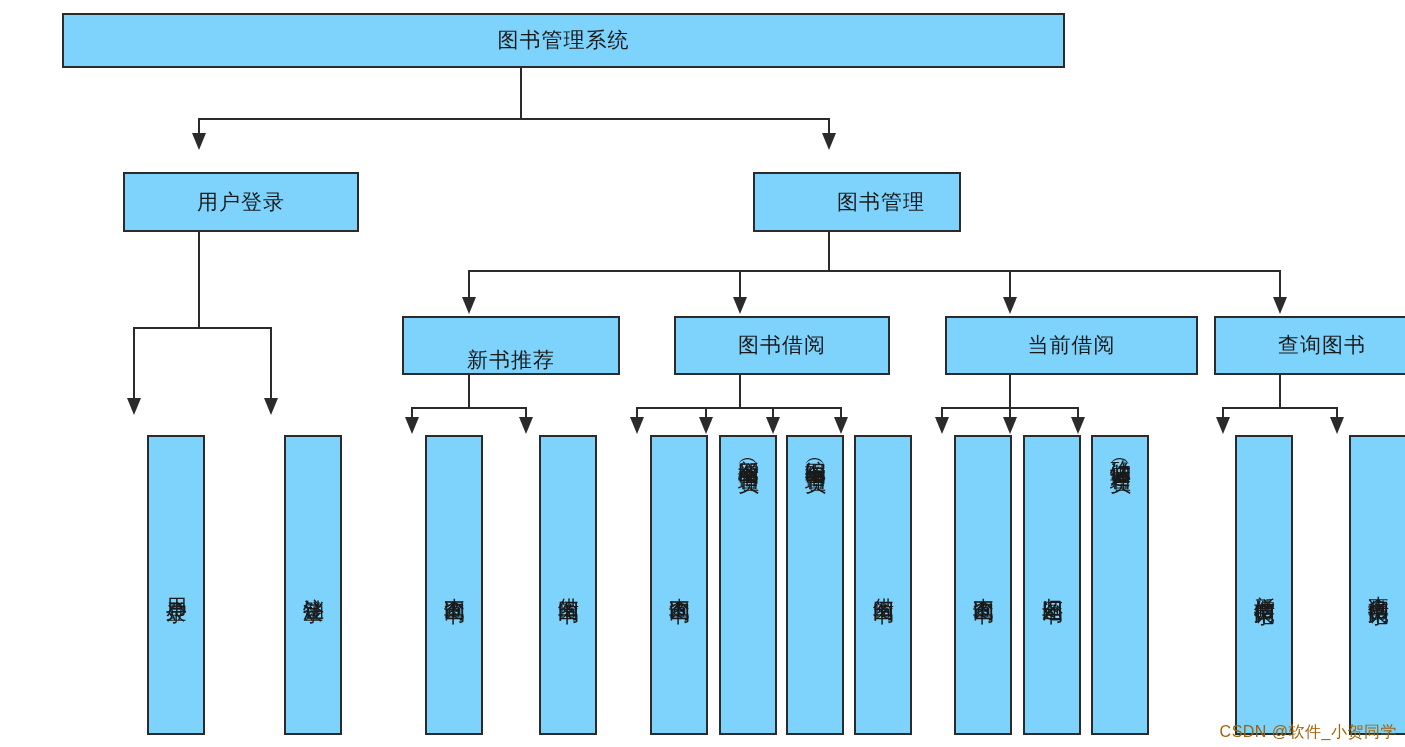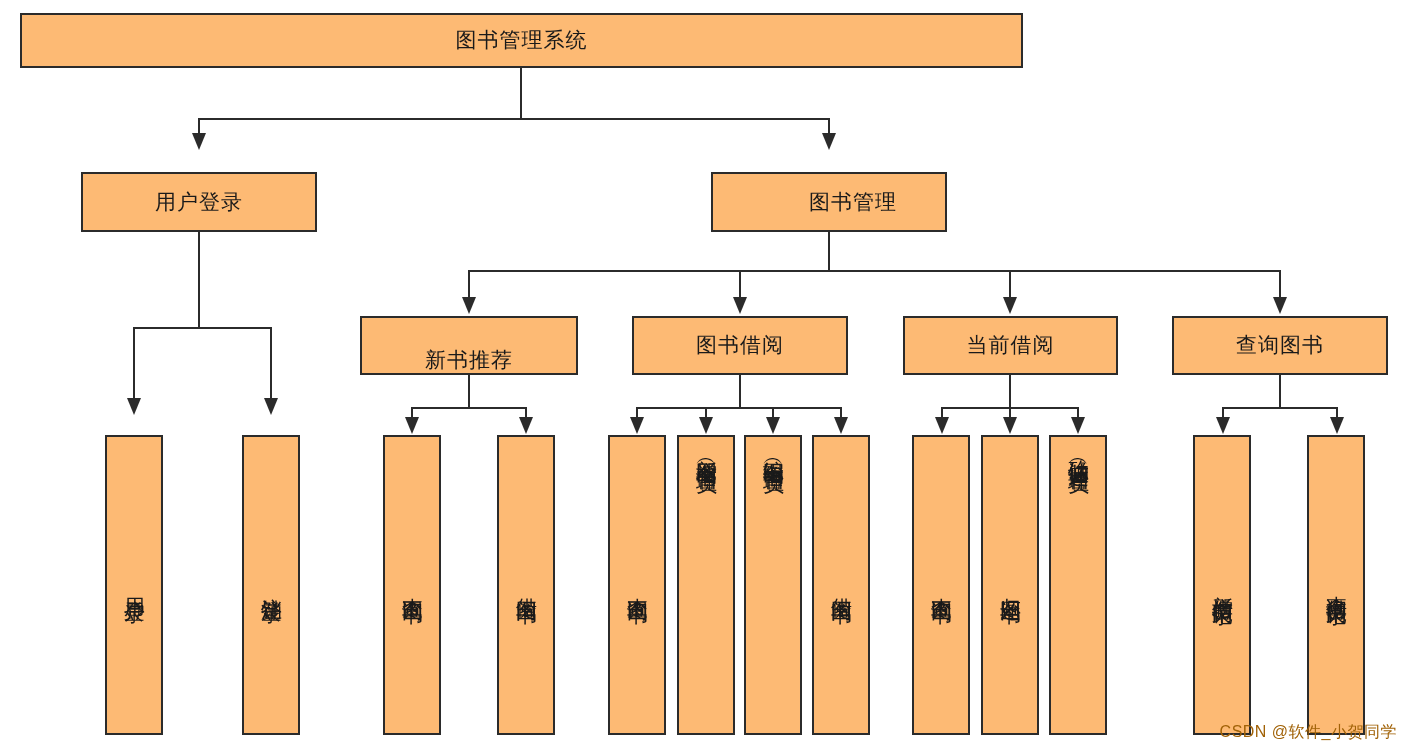--- a/index.html
+++ b/index.html
@@ -15,26 +15,27 @@
     width: 1405px;
     height: 747px;
     background: #ffffff;
     overflow: hidden;
   }
   
   .node {
     position: absolute;
     box-sizing: border-box;
     border: 2px solid #2b2b2b;
-    background: #fdba74;
+    background: #7dd3fc;
     display: flex;
     align-items: center;
     justify-content: center;
     color: #1a1a1a;
     line-height: 1.18;
+    margin-left: 42px;
   }
   .node.horiz {
     font-size: 21px;
     letter-spacing: 1px;
   }
   .node.vert {
     writing-mode: vertical-rl;
     text-orientation: upright;
     font-size: 21px;
     letter-spacing: 2px;
@@ -87,21 +88,21 @@
 
   <div class="ln h" style="left:198px; top:118px; width:632px; height:2px;"></div>
   <div class="ln v" style="left:198px; top:118px; width:2px; height:17px;"></div>
   <div class="arrow" style="left:192px; top:133px;"></div>
   <div class="ln v" style="left:828px; top:118px; width:2px; height:17px;"></div>
   <div class="arrow" style="left:822px; top:133px;"></div>
 
   <div class="node horiz" style="left:81px; top:172px; width:236px; height:60px;">
     <span>用户登录</span>
   </div>
-  <div class="node horiz" style="left:711px; top:172px; width:236px; height:60px;padding-left:48px;">
+  <div class="node horiz" style="left:711px; top:172px; width:208px; height:60px;padding-left:48px;">
     <span>图书管理</span>
   </div>
 
   <div class="ln v" style="left:198px; top:232px; width:2px; height:96px;"></div>
   <div class="ln h" style="left:133px; top:327px; width:138px; height:2px;"></div>
   <div class="ln v" style="left:133px; top:327px; width:2px; height:73px;"></div>
   <div class="arrow" style="left:127px; top:398px;"></div>
   <div class="ln v" style="left:270px; top:327px; width:2px; height:73px;"></div>
   <div class="arrow" style="left:264px; top:398px;"></div>
 
@@ -115,21 +116,21 @@
   <div class="arrow" style="left:1003px; top:297px;"></div>
   <div class="ln v" style="left:1279px; top:270px; width:2px; height:29px;"></div>
   <div class="arrow" style="left:1273px; top:297px;"></div>
 
   <div class="node horiz" style="left:360px; top:316px; width:218px; height:59px;align-items:flex-end;">
     <span>新书推荐</span>
   </div>
   <div class="node horiz" style="left:632px; top:316px; width:216px; height:59px;align-items:center;">
     <span>图书借阅</span>
   </div>
-  <div class="node horiz" style="left:903px; top:316px; width:215px; height:59px;">
+  <div class="node horiz" style="left:903px; top:316px; width:253px; height:59px;">
     <span>当前借阅</span>
   </div>
   <div class="node horiz" style="left:1172px; top:316px; width:216px; height:59px;">
     <span>查询图书</span>
   </div>
 
   <div class="ln v" style="left:468px; top:375px; width:2px; height:33px;"></div>
   <div class="ln h" style="left:411px; top:407px; width:115px; height:2px;"></div>
   <div class="ln v" style="left:411px; top:407px; width:2px; height:12px;"></div>
   <div class="arrow" style="left:405px; top:417px;"></div>

